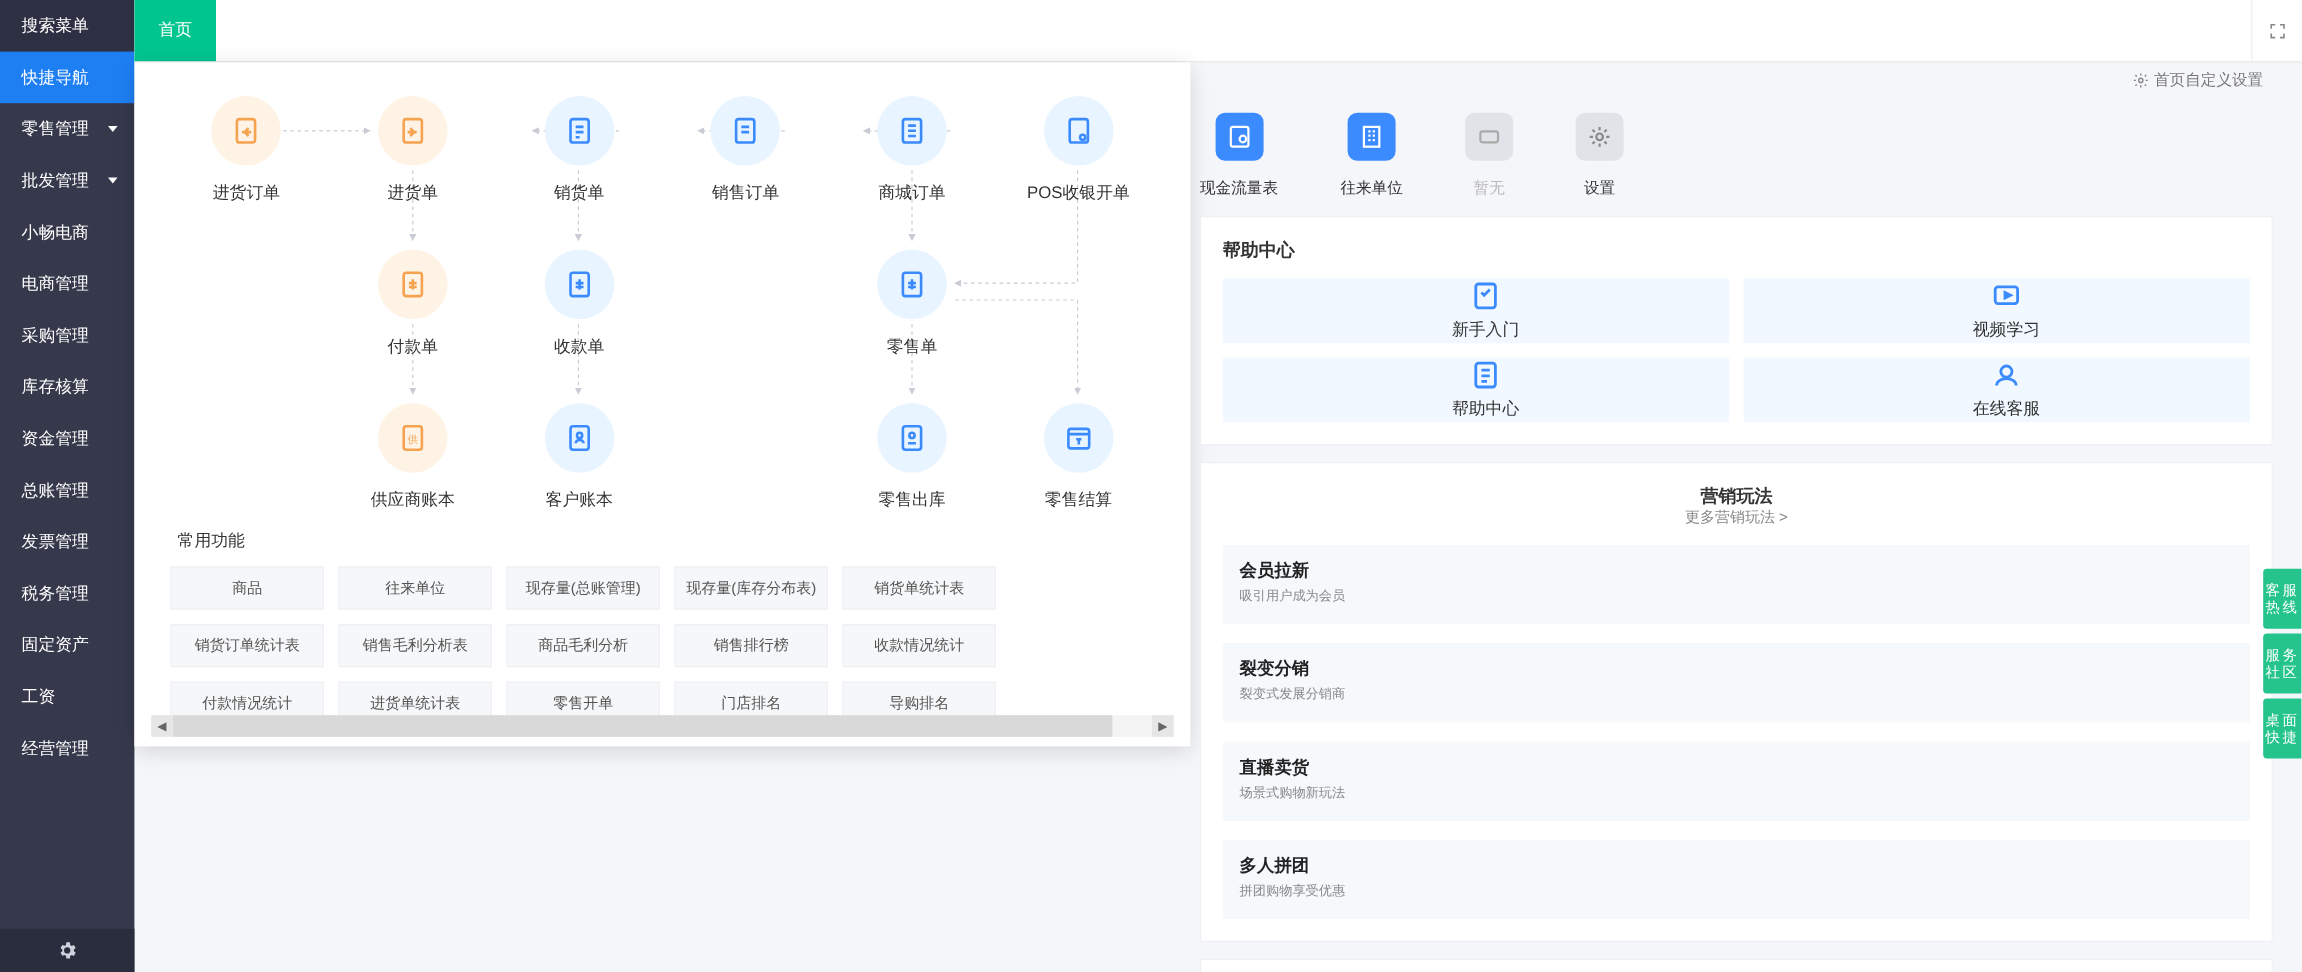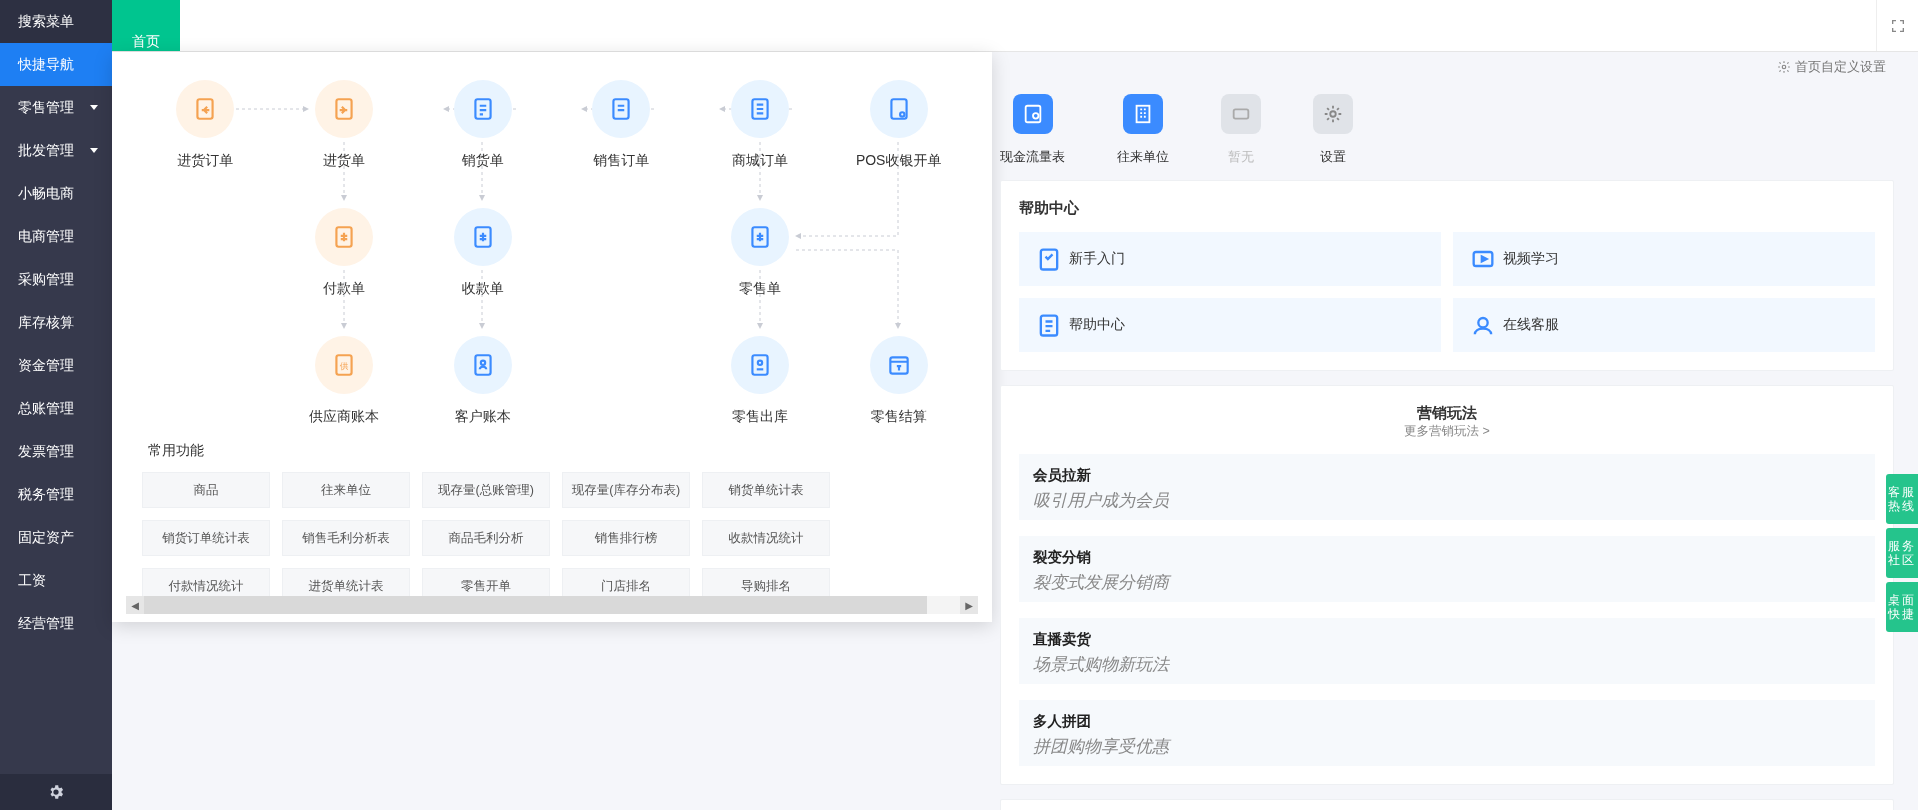--- a/index.html
+++ b/index.html
@@ -9,21 +9,21 @@
 .sidebar { position: absolute; left: 0; top: 0; width: 112px; height: 810px; background: #36394c; color: #fff; display: flex; flex-direction: column; }
 .sidebar-item { height: 43px; display: flex; align-items: center; padding-left: 18px; font-size: 14px; cursor: pointer; position: relative; }
 .sidebar-item.search { background: #2d3042; }
 .sidebar-item.active { background: #1e7ff3; }
 .sidebar-item.has-sub::after { content: ""; position: absolute; right: 14px; width: 0; height: 0; border-left: 4px solid transparent; border-right: 4px solid transparent; border-top: 5px solid #fff; }
 .sidebar-footer { margin-top: auto; height: 36px; display: flex; align-items: center; justify-content: center; background: #2a2d3e; }
 .gear { width: 18px; height: 18px; }
 
 
 .topbar { position: absolute; left: 112px; top: 0; right: 0; height: 52px; background: #fff; border-bottom: 1px solid #e6e6e6; display: flex; align-items: stretch; }
-.tab { padding: 0 20px; display: flex; align-items: flex-end; font-size: 14px; color: #fff; background: #00c58f; }
+.tab { padding: 16px 20px; display: flex; align-items: flex-start; font-size: 14px; color: #fff; background: #00c58f; }
 .fullscreen-btn { margin-left: auto; width: 42px; display: flex; align-items: center; justify-content: center; border-left: 1px solid #eee; }
 
 
 .flyout { position: absolute; left: 112px; top: 52px; width: 880px; height: 570px; background: #fff; box-shadow: 0 4px 18px rgba(0,0,0,.15); padding: 28px 24px 24px; }
 .flow-grid { display: grid; grid-template-columns: repeat(6, 1fr); row-gap: 28px; position: relative; }
 .flow-cell { display: flex; flex-direction: column; align-items: center; justify-content: flex-start; height: 100px; position: relative; }
 .flow-circle { width: 58px; height: 58px; border-radius: 50%; display: flex; align-items: center; justify-content: center; margin-bottom: 14px; }
 .flow-circle.orange { background: #fff3e6; }
 .flow-circle.blue { background: #e8f4ff; }
 .flow-label { font-size: 14px; color: #333; }
@@ -45,29 +45,29 @@
 .tool-items { display:flex; gap:52px; padding-right:40px; margin-top:24px;}
 .tool-item { display:flex; flex-direction:column; align-items:center; gap:14px; font-size:13px; color:#333;}
 .tool-box { width:40px; height:40px; border-radius:8px; display:flex; align-items:center; justify-content:center;}
 .tool-box.blue { background:#3b8bff;}
 .tool-box.gray { background:#e0e3e8;}
 .tool-item.disabled { color:#bbb; }
 
 .card { background:#fff; border:1px solid #eef0f3; border-radius:2px; padding:18px; margin-top:14px; }
 .card-title { font-size:15px; color:#333; margin-bottom:14px; font-weight:600;}
 .help-grid { display:grid; grid-template-columns:1fr 1fr; gap:12px;}
-.help-item { background:#f2f8ff; height:54px; display:flex; align-items:center; gap:6px; padding-left:16px; font-size:14px; color:#333; cursor:pointer;}
+.help-item { background:#f2f8ff; height:54px; display:flex; align-items:center; gap:6px; padding-left:16px; font-size:14px; color:#333; cursor:pointer;flex-direction:column;}
 .help-ico { width:28px; height:28px; }
 
 .card-head-row { display:flex; align-items:center; justify-content:space-between; margin-bottom:14px;flex-direction:column;}
 .more-link { font-size:12.5px; color:#888; cursor:pointer;}
 .promo-grid { display:grid; grid-template-columns:1fr; gap:16px;}
 .promo-item { background:#f6f9fc; height:66px; padding:12px 14px; cursor:pointer;}
 .promo-t { font-size:14.5px; color:#222; font-weight:600; margin-bottom:4px;}
-.promo-s { font-size:17px; color:#888;font-style:italic;}
+.promo-s { font-size:11px; color:#888;}
 
 
 .float-stack { position:absolute; right:0; top:474px; width:32px;}
 .float-btn { width:32px; height:50px; background:#25c48c; color:#fff; font-size:12px; display:flex; align-items:center; justify-content:center; writing-mode:vertical-rl; text-orientation:upright; letter-spacing:2px; margin-bottom:4px; border-radius:3px 0 0 3px; cursor:pointer; line-height:1.2; writing-mode:horizontal-tb; text-align:center; padding:4px 2px;}
 </style>
 </head>
 <body>
 
 <div class="sidebar">
   <div class="sidebar-item search">

